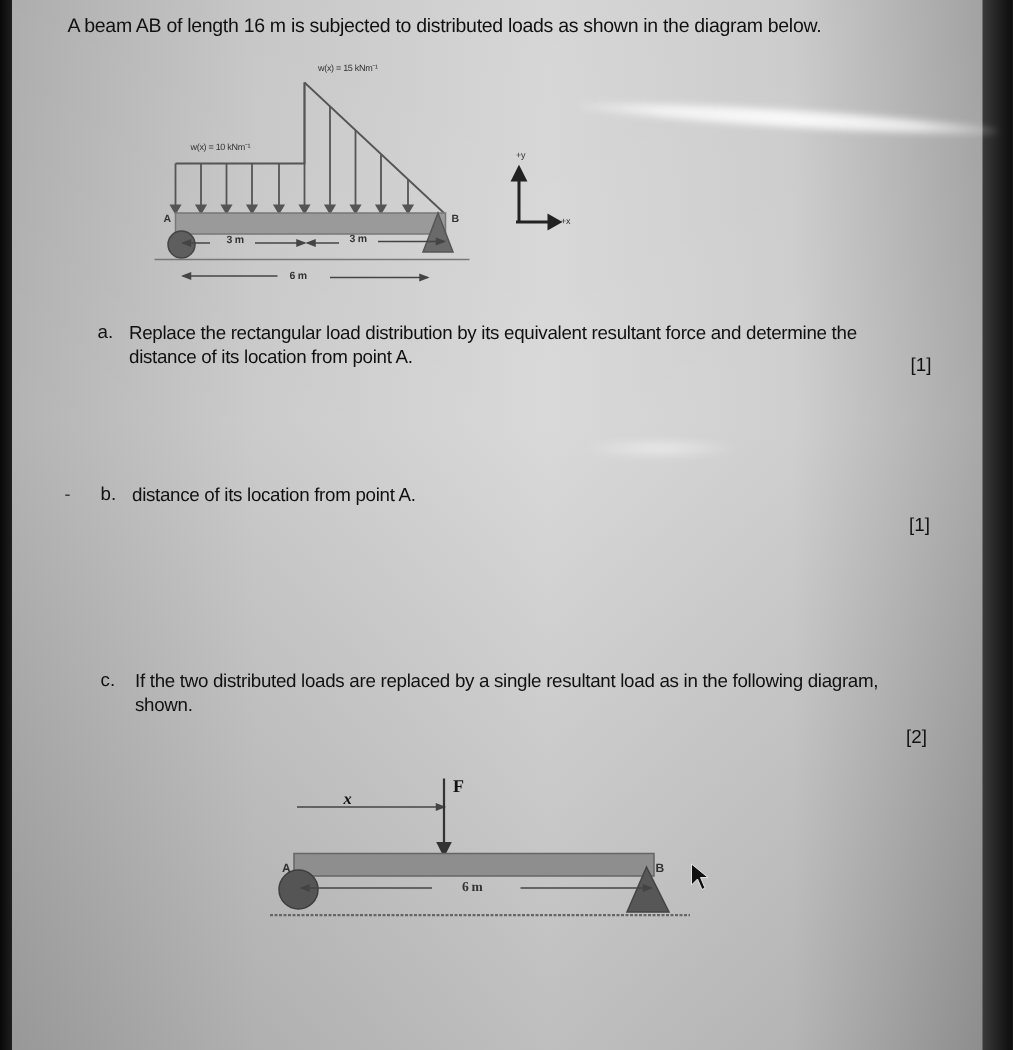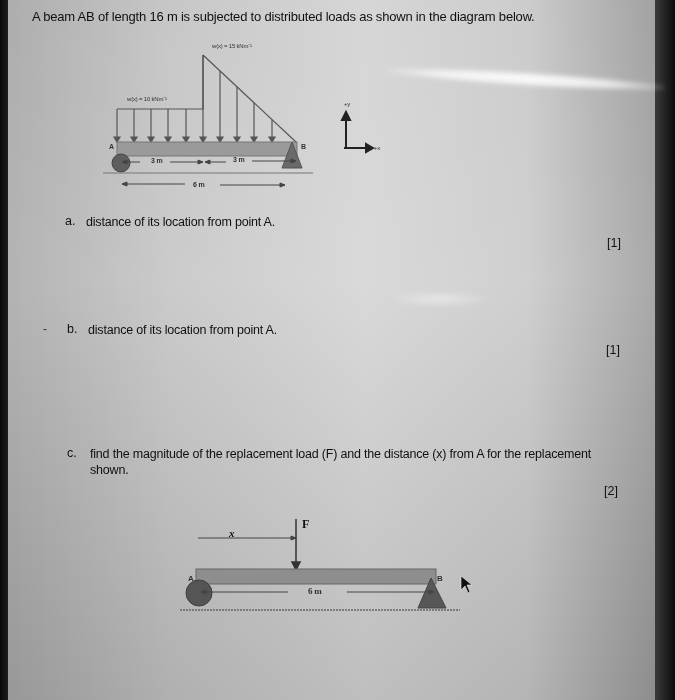--- a/index.html
+++ b/index.html
@@ -29,21 +29,21 @@
       position: absolute; left: 385px; top: 72px; width: 280px; height: 14px;
       background: radial-gradient(ellipse at center, rgba(255,255,255,0.95) 0%, rgba(255,255,255,0.7) 45%, rgba(255,255,255,0) 75%);
       transform: rotate(3.5deg); filter: blur(2px);
     }
     .glare2 {
       position: absolute; left: 385px; top: 292px; width: 110px; height: 14px;
       background: radial-gradient(ellipse at center, rgba(255,255,255,0.55) 0%, rgba(255,255,255,0) 70%);
       filter: blur(3px);
     }
     .txt { position: absolute; color: #111; font-size: 12.5px; line-height: 16px; letter-spacing: -0.2px; }
-    .title { left: 32px; top: 9px; font-size: 13px; }
+    .title { left: 45px; top: 9px; font-size: 13px; }
     .q-label { position: absolute; color: #111; font-size: 12.5px; }
     .q-body { position: absolute; color: #111; font-size: 12.5px; line-height: 16px; letter-spacing: -0.2px; }
     .mark { position: absolute; color: #111; font-size: 12.5px; }
     .dash { position: absolute; color: #333; font-size: 12px; }
     svg { position: absolute; overflow: visible; }
     .cursor { position: absolute; }
   </style>
 </head>
 <body>
 
@@ -122,34 +122,35 @@
 <div class="txt" style="left:109px;top:143px;font-size:7px;line-height:8px;color:#333;font-weight:bold;">A</div>
 <div class="txt" style="left:301px;top:143px;font-size:7px;line-height:8px;color:#333;font-weight:bold;">B</div>
 <div class="txt" style="left:151px;top:157px;font-size:7px;line-height:8px;color:#333;font-weight:bold;">3 m</div>
 <div class="txt" style="left:233px;top:156px;font-size:7px;line-height:8px;color:#333;font-weight:bold;">3 m</div>
 <div class="txt" style="left:193px;top:181px;font-size:7px;line-height:8px;color:#333;font-weight:bold;">6 m</div>
 <div class="txt" style="left:344px;top:101px;font-size:6px;line-height:7px;color:#333;">+y</div>
 <div class="txt" style="left:374px;top:145px;font-size:6px;line-height:7px;color:#333;">+x</div>
 
 <div class="q-label" style="left:65px;top:214px;">a.</div>
 <div class="q-body" style="left:86px;top:214px;">
+  <div>Replace the rectangular load distribution by its equivalent resultant force and determine the</div>
   <div>distance of its location from point A.</div>
 </div>
 <div class="mark" style="left:607px;top:236px;">[1]</div>
 
 <div class="dash" style="left:43px;top:322px;">-</div>
 <div class="q-label" style="left:67px;top:322px;">b.</div>
 <div class="q-body" style="left:88px;top:322px;">
   <div>distance of its location from point A.</div>
 </div>
 <div class="mark" style="left:606px;top:343px;">[1]</div>
 
 <div class="q-label" style="left:67px;top:446px;">c.</div>
 <div class="q-body" style="left:90px;top:446px;">
-  <div>find the magnitude of the replacement load (F) and the distance (x) from A for the replacement</div>
+  <div>If the two distributed loads are replaced by a single resultant load as in the following diagram,</div>
   <div>shown.</div>
 </div>
 <div class="mark" style="left:604px;top:484px;">[2]</div>
 
 <svg width="675" height="700" style="left:0;top:0;">
 
   <g stroke="#444" stroke-width="1" fill="#444">
     <line x1="198" y1="538" x2="295" y2="538"></line>
       <polygon points="296,538 291,536 291,540"></polygon>
   </g>

